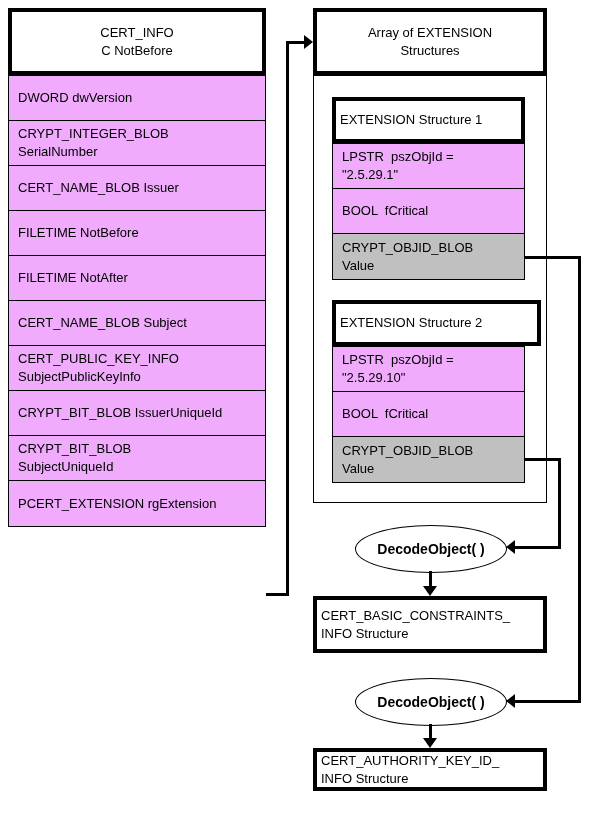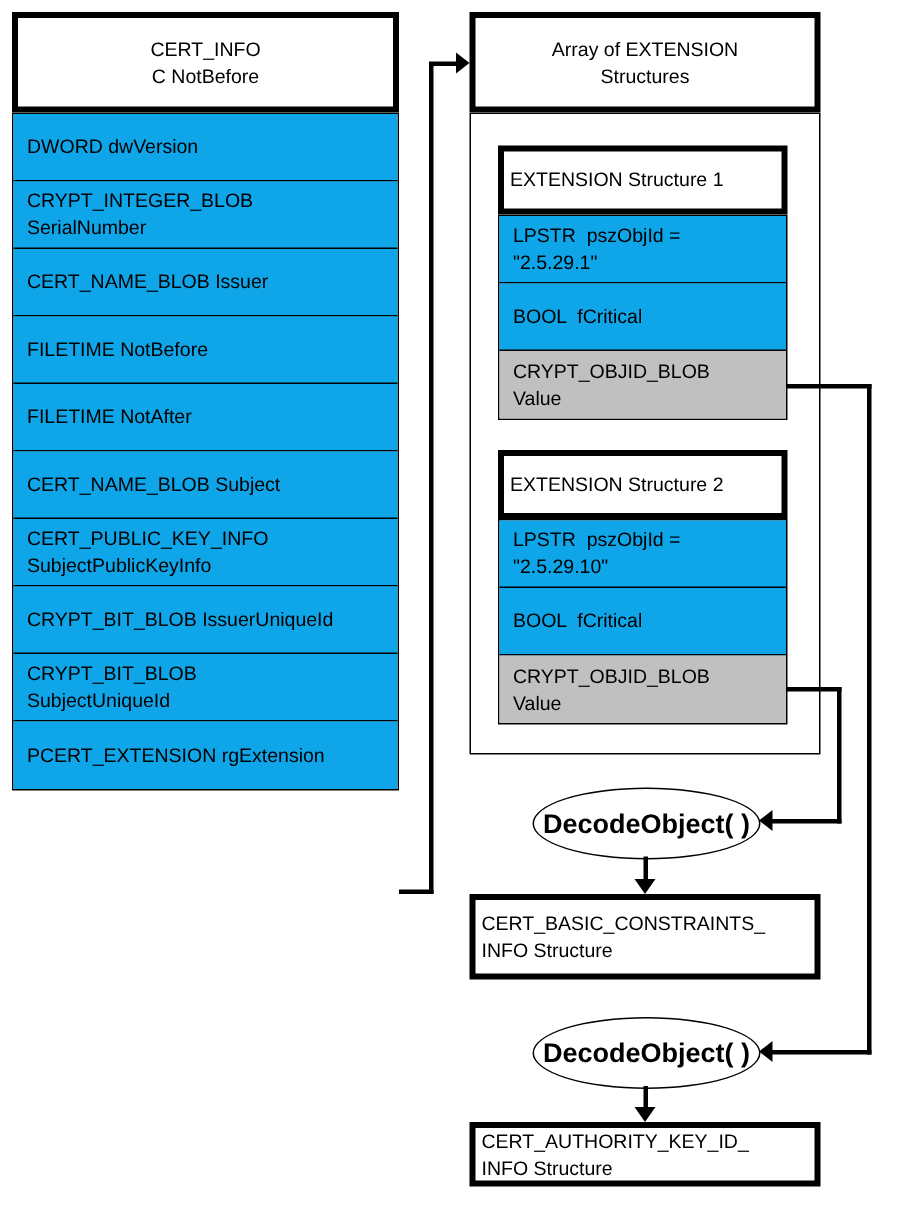--- a/index.html
+++ b/index.html
@@ -30,34 +30,34 @@
   .rows { border: 1px solid #000; background: #fff; }
   .row {
     height: 45px;
     box-sizing: border-box;
     border-bottom: 1px solid #000;
     display: flex;
     align-items: center;
     padding-left: 9px;
     padding-right: 4px;
     white-space: pre-wrap;
-    background: #0ea5e9;
+    background: #f0abfc;
   }
   .row:last-child { border-bottom: none; }
   .row.hl { background: #c0c0c0; }
   
   .ellipse {
     border: 1px solid #000;
     border-radius: 50%;
     background: #fff;
     display: flex;
     align-items: center;
     justify-content: center;
     font-weight: bold;
-    font-size: 18px;
+    font-size: 14px;
   }
   
   .line { background: #000; }
   .arr-right {
     width: 0; height: 0;
     border-left: 9px solid #000;
     border-top: 7px solid transparent;
     border-bottom: 7px solid transparent;
   }
   .arr-left {
@@ -104,21 +104,21 @@
 
   <div class="abs bbox leftpad" style="left:332px; top:97px; width:193px; height:46px;">EXTENSION Structure 1</div>
   <div class="abs rows" style="left:332px; top:143px; width:193px;">
     <div class="row">LPSTR  pszObjId =
 "2.5.29.1"</div>
     <div class="row">BOOL  fCritical</div>
     <div class="row hl" style="background: rgb(192, 192, 192);">CRYPT_OBJID_BLOB
 Value</div>
   </div>
 
-  <div class="abs bbox leftpad" style="left:332px; top:300px; width:193px; height:46px;">EXTENSION Structure 2</div>
+  <div class="abs bbox leftpad" style="left:332px; top:300px; width:209px; height:46px;">EXTENSION Structure 2</div>
   <div class="abs rows" style="left:332px; top:346px; width:193px;">
     <div class="row">LPSTR  pszObjId =
 "2.5.29.10"</div>
     <div class="row">BOOL  fCritical</div>
     <div class="row hl" style="background: rgb(192, 192, 192);">CRYPT_OBJID_BLOB
 Value</div>
   </div>
 
   <div class="abs ellipse" style="left:355px; top:525px; width:152px; height:48px;">DecodeObject( )</div>
 

